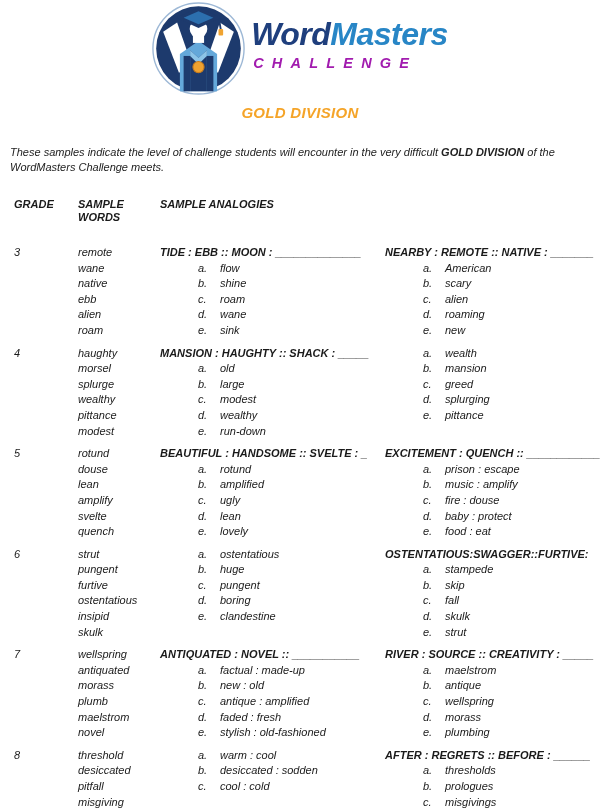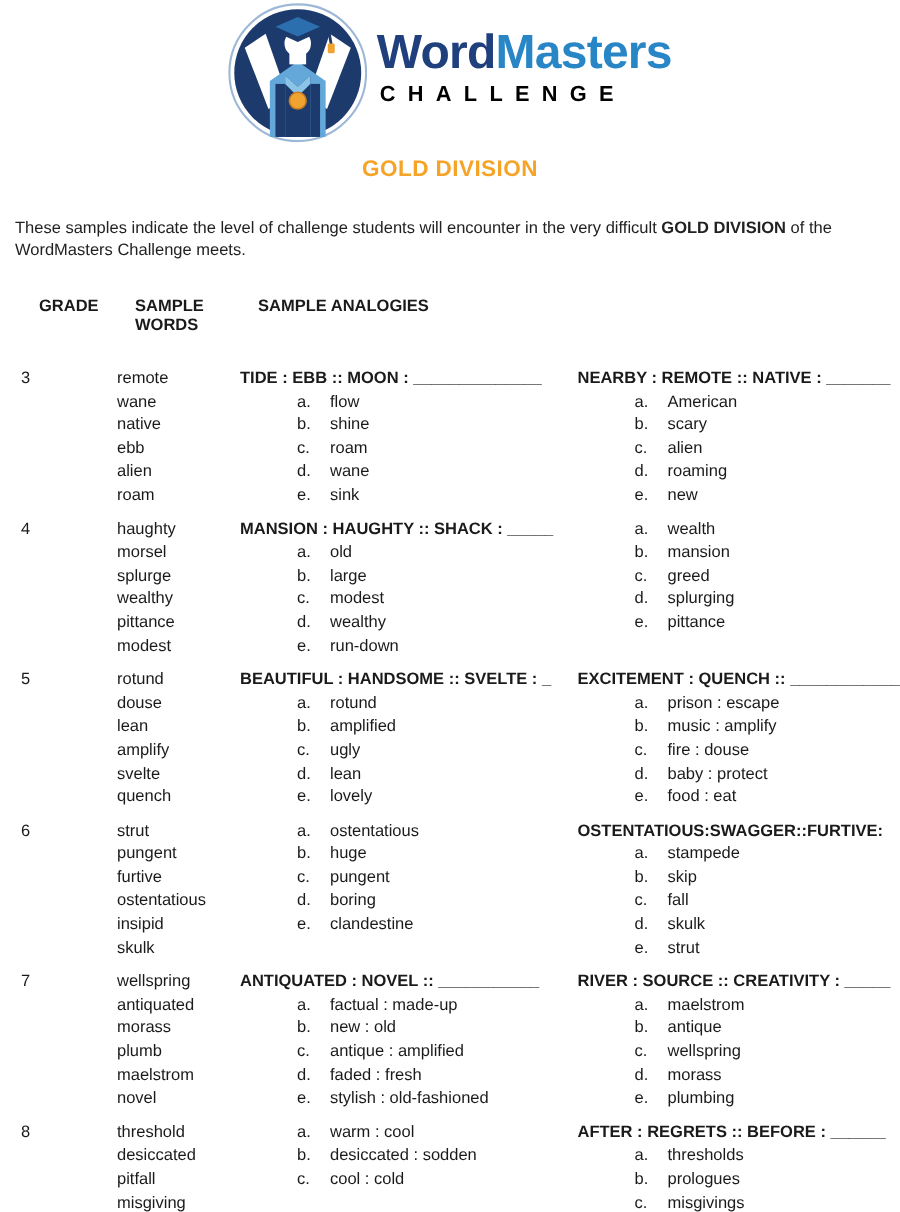--- a/index.html
+++ b/index.html
@@ -1,43 +1,43 @@
 <!DOCTYPE html>
 <html><head>
 <meta charset="utf-8">
 <style>
   * { margin:0; padding:0; box-sizing:border-box; }
   html,body { background:#ffffff; }
   body { font-family:"Liberation Sans", sans-serif; color:#1a1a1a; }
-  .page { position:relative; width:600px; height:808px; background:#ffffff; overflow:hidden; }
+  .page { position:relative; width:600px; height:808px; background:#ffffff; overflow:hidden;font-style:italic; }
 
   
   .logo-row { display:flex; justify-content:center; align-items:flex-start; padding-top:2px; }
   .emblem { width:93px; height:93px; flex:0 0 auto; }
   .logo-text { margin-left:6px; padding-top:16px; }
   .wordmasters { font-size:32px; font-weight:bold; letter-spacing:-0.5px; line-height:1; }
   .wordmasters .word { color:#1f3f7d; }
   .wordmasters .masters { color:#2886c6; }
-  .challenge { color:#000000; font-size:14.5px; font-weight:bold; letter-spacing:8.2px; margin-top:5px; margin-left:2px; }
+  .challenge { color:#a21caf; font-size:14.5px; font-weight:bold; letter-spacing:8.2px; margin-top:5px; margin-left:2px; }
 
   
   .division-title { text-align:center; color:#f5a428; font-size:15px; font-weight:bold; margin-top:9px; letter-spacing:0.3px; }
 
   
   .intro { margin:24px 0 0 10px; width:578px; font-size:11px; line-height:15px; color:#222; }
   .intro b { font-weight:bold; }
 
   
   .analogy-table { margin-top:23px; font-size:11px; }
   .head-row, .grade-row { display:flex; align-items:flex-start; }
   .col-grade { width:78px; padding-left:14px; flex:0 0 auto; }
   .col-words { width:82px; flex:0 0 auto; }
   .col-a1 { width:225px; flex:0 0 auto; }
   .col-a2 { width:215px; flex:0 0 auto; }
-  .head-row { font-weight:bold; line-height:13px;padding-left:12px; }
+  .head-row { font-weight:bold; line-height:13px; }
   .head-row .col-analogies { flex:1; }
   .rows-host { margin-top:21px; }
   .grade-row { margin-bottom:7px; line-height:15.6px; }
   .grade-row .stem { font-weight:bold; white-space:nowrap; }
   .options { padding-left:38px; }
   .option { display:flex; }
   .option .letter { width:22px; flex:0 0 auto; }
 </style>
 </head>
 <body>

